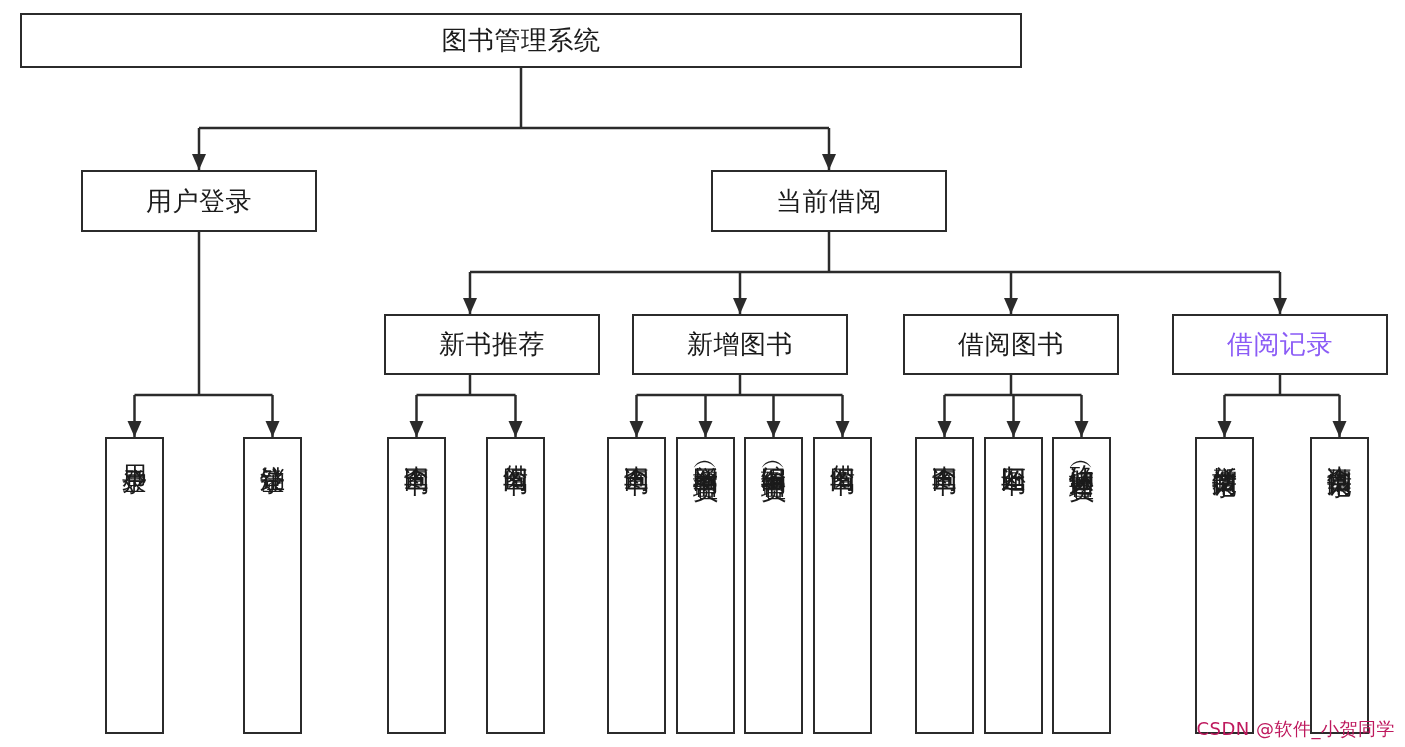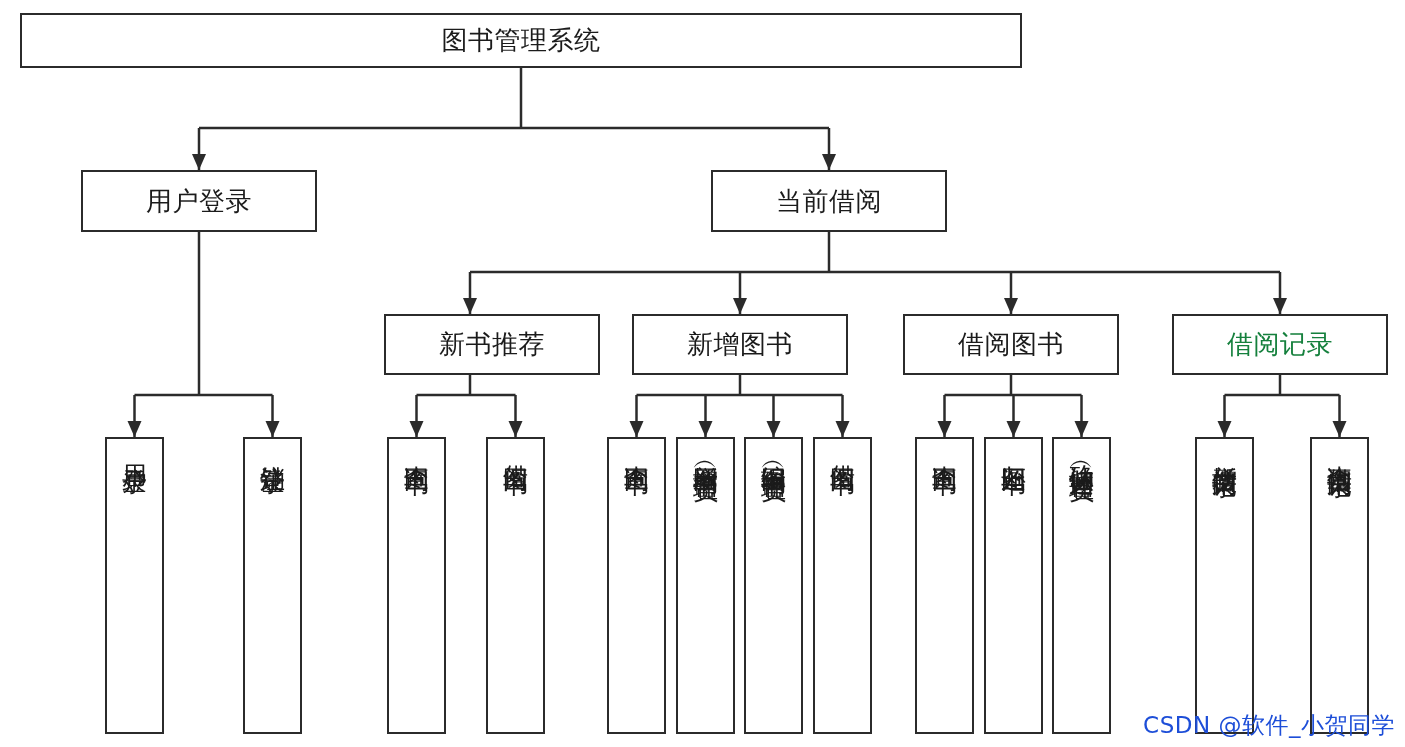--- a/index.html
+++ b/index.html
@@ -52,22 +52,22 @@
     left: 0;
     top: 0;
     width: 1405px;
     height: 747px;
     pointer-events: none;
   }
   #watermark {
     position: absolute;
     right: 10px;
     bottom: 6px;
-    font-size: 23px;
-    color: #1d4ed8;
+    font-size: 18px;
+    color: #be185d;
     white-space: nowrap;
     letter-spacing: 0.5px;
   }
 </style>
 </head>
 <body>
 
 <div id="canvas">
   <svg id="edges" viewBox="0 0 1405 747">
       <line x1="521" y1="68" x2="521" y2="128" stroke="#2b2b2b" stroke-width="2.5"></line>
@@ -136,21 +136,21 @@
       <div class="node h" style="left: 362px; top: 314px; width: 216px; height: 61px; border-color: rgb(43, 43, 43); background: rgb(255, 255, 255); margin-left: 22px;">
         <span class="label" style="color: rgb(27, 27, 27);">新书推荐</span>
       </div>
       <div class="node h" style="left: 632px; top: 314px; width: 216px; height: 61px; border-color: rgb(43, 43, 43); background: rgb(255, 255, 255);">
         <span class="label" style="color: rgb(27, 27, 27);">新增图书</span>
       </div>
       <div class="node h" style="left: 903px; top: 314px; width: 216px; height: 61px; border-color: rgb(43, 43, 43); background: rgb(255, 255, 255);">
         <span class="label" style="color: rgb(27, 27, 27);">借阅图书</span>
       </div>
       <div class="node h" style="left: 1172px; top: 314px; width: 216px; height: 61px; border-color: rgb(43, 43, 43); background: rgb(255, 255, 255);">
-        <span class="label" style="color: #15803d;">借阅记录</span>
+        <span class="label" style="color: #8b5cf6;">借阅记录</span>
       </div>
       <div class="node v" style="left: 105px; top: 437px; width: 59px; height: 297px; border-color: rgb(43, 43, 43); background: rgb(255, 255, 255);">
         <span class="label" style="color: rgb(27, 27, 27);">用户登录</span>
       </div>
       <div class="node v" style="left: 243px; top: 437px; width: 59px; height: 297px; border-color: rgb(43, 43, 43); background: rgb(255, 255, 255);">
         <span class="label" style="color: rgb(27, 27, 27);">注销登录</span>
       </div>
       <div class="node v" style="left: 387px; top: 437px; width: 59px; height: 297px; border-color: rgb(43, 43, 43); background: rgb(255, 255, 255);">
         <span class="label" style="color: rgb(27, 27, 27);">查询图书</span>
       </div>

